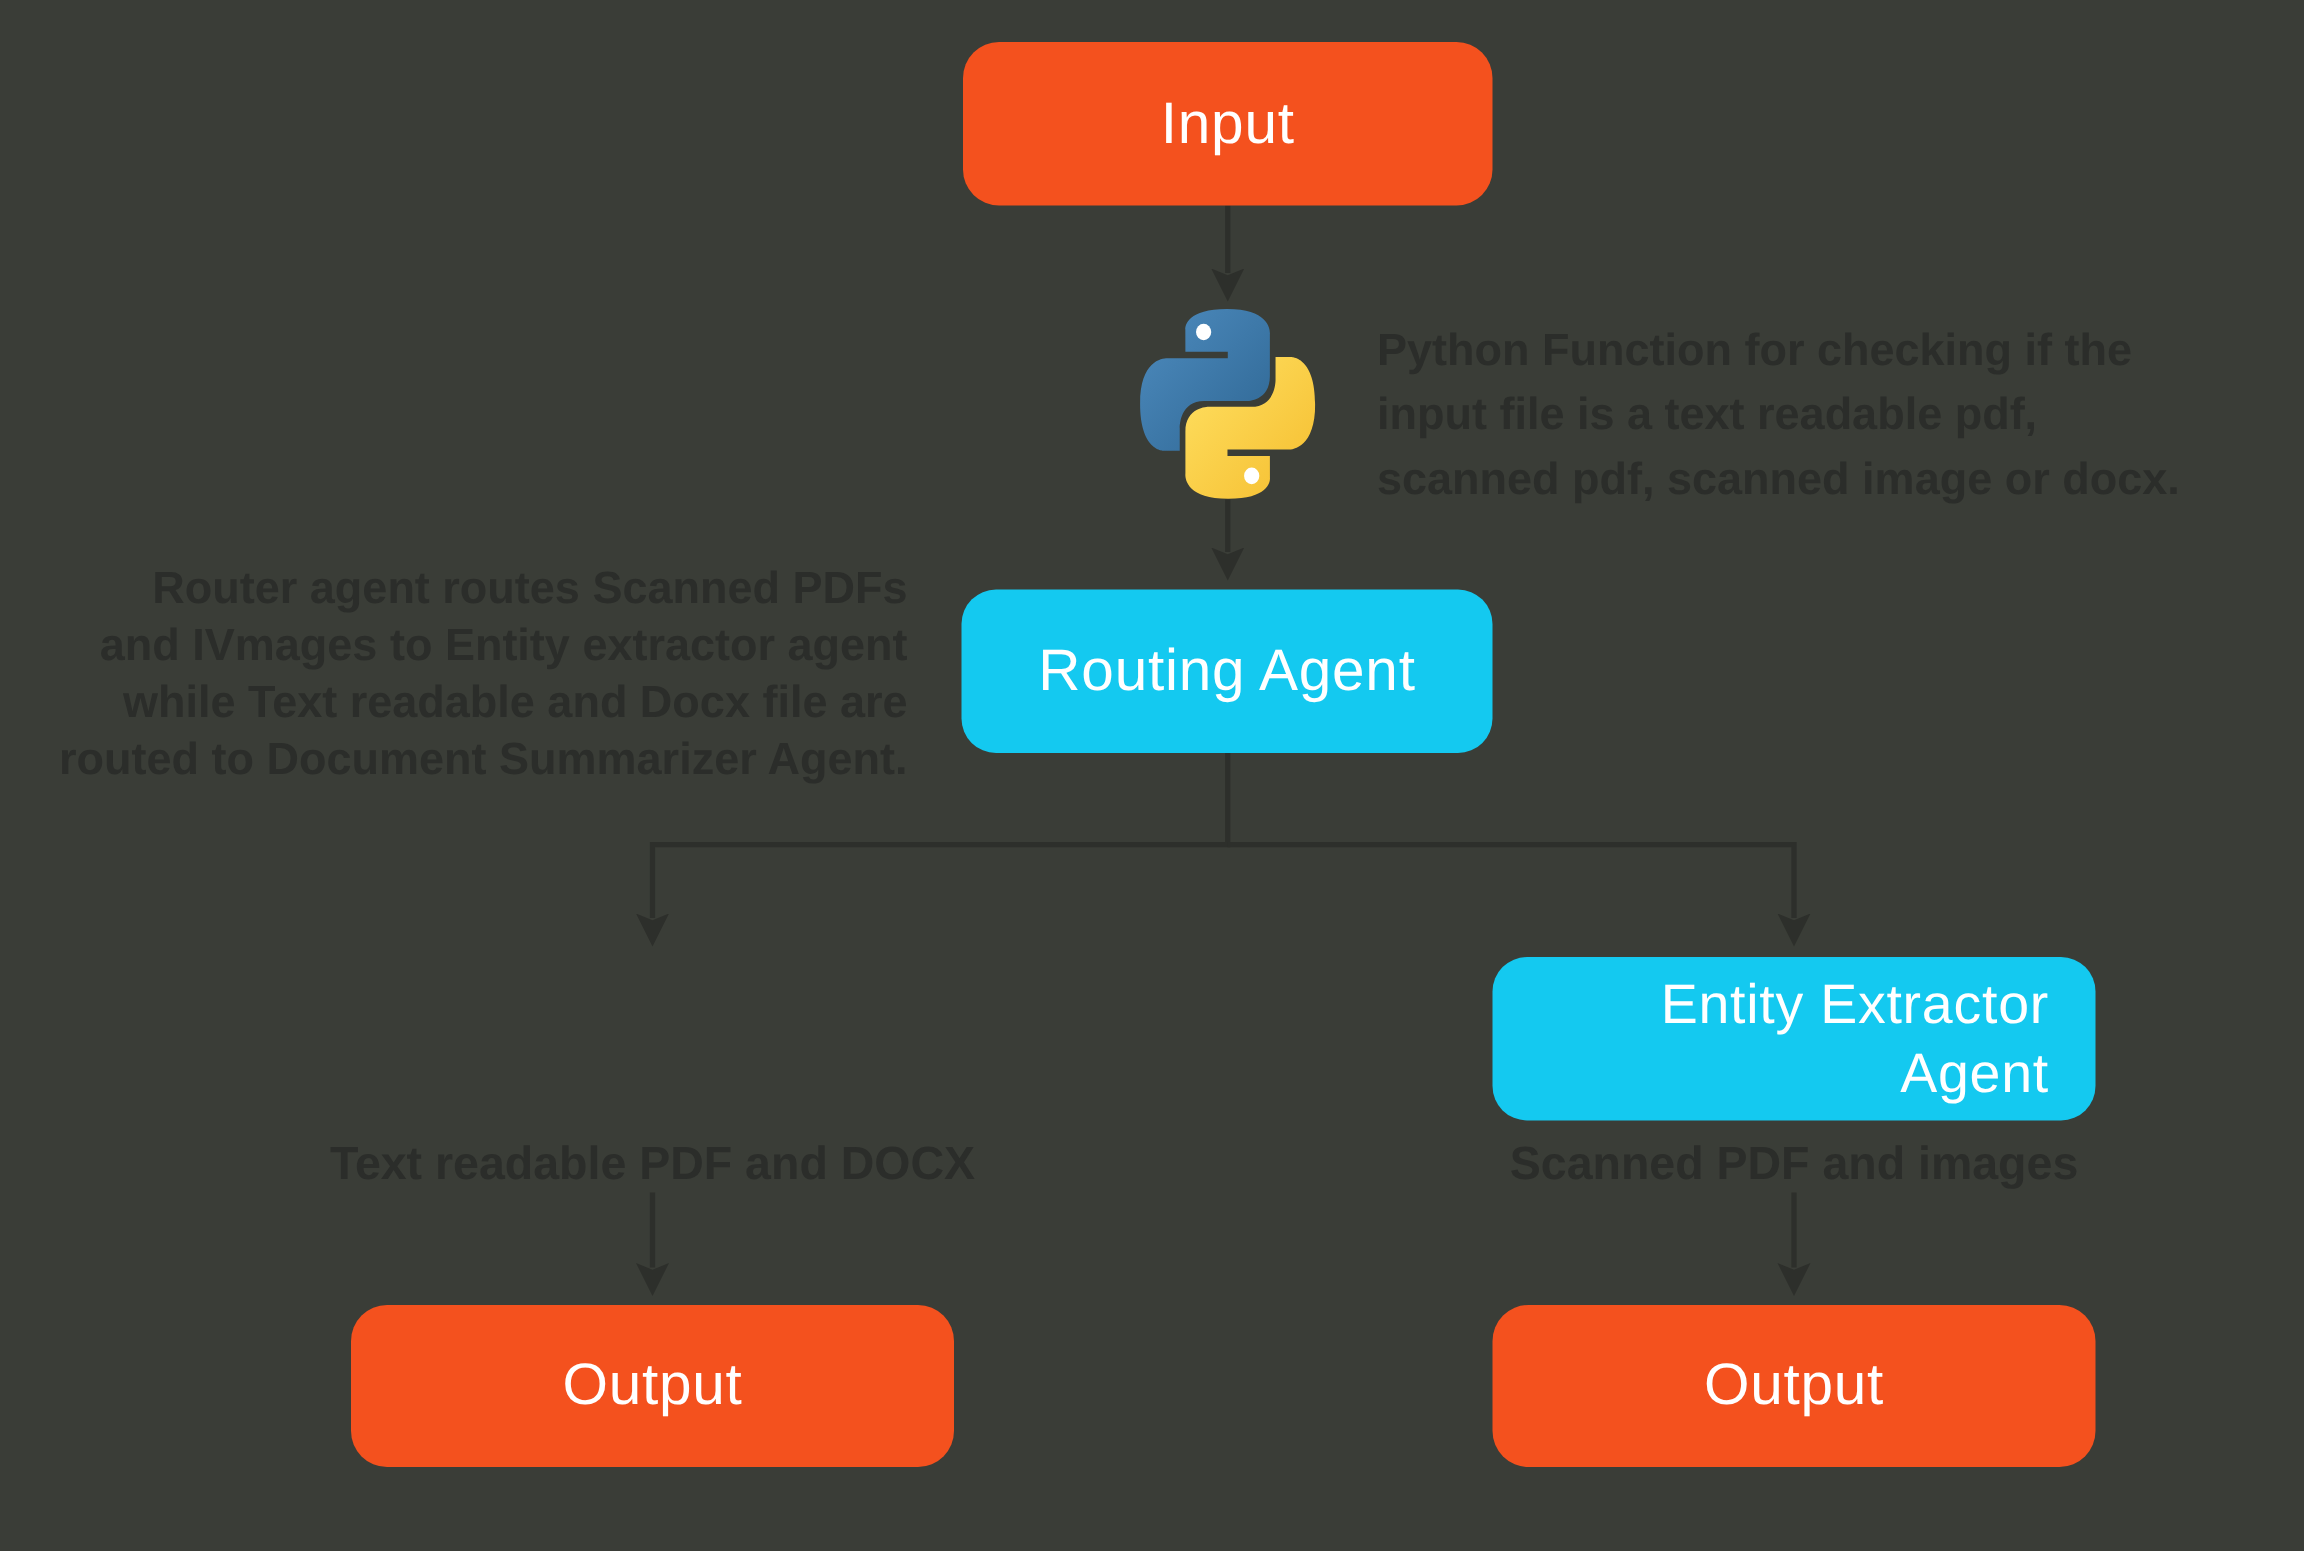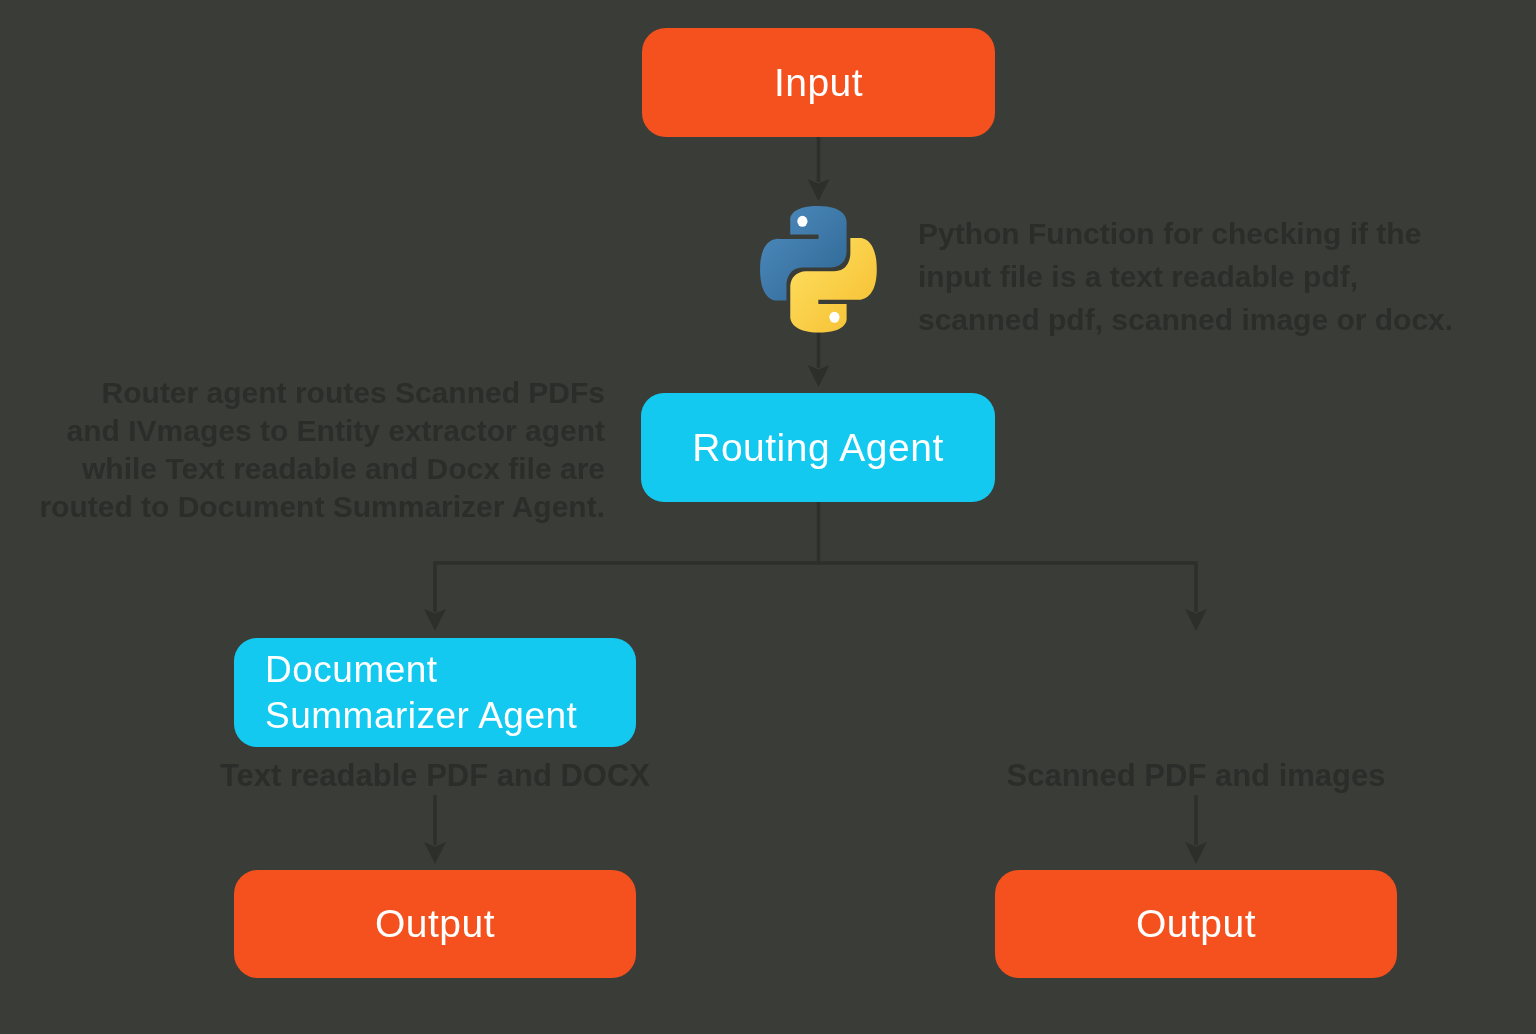--- a/index.html
+++ b/index.html
@@ -18,21 +18,21 @@
   .connector { fill: none; stroke: var(--connector, #2D2F2B); stroke-width: 3.5px; }
   .arrowhead { fill: var(--connector, #2D2F2B); stroke: none; }
 
   .node {
     position: absolute;
     display: flex;
     align-items: center;
     justify-content: center;
     border-radius: 24px;
     color: var(--node-text, #FFFFFF);
-    text-align: left;
+    text-align: right;
   }
   .node.io    { background: var(--io-node, #F4511E); }
   .node.agent { background: var(--agent-node, #14C9F0); border-radius: 23px; }
 
   .node-label { font-size: 39px; font-weight: 400; letter-spacing: 0.5px; }
   .node.two-line .node-label { font-size: 37px; line-height: 46px; max-width: 340px; }
 
   .annotation {
     position: absolute;
     color: var(--annotation-text, #2B2D2A);
@@ -104,24 +104,24 @@
     <div>Router agent routes Scanned PDFs</div>
     <div>and IVmages to Entity extractor agent</div>
     <div>while Text readable and Docx file are</div>
     <div>routed to Document Summarizer Agent.</div>
   </div>
 
   <div class="node agent" style="left:641px; top:393px; width:354px; height:109px;">
     <span class="node-label">Routing Agent</span>
   </div>
 
-  <div class="node agent two-line" style="left:234px; top:638px; width:402px; height:109px;">
-    <span class="node-label">Document Summarizer Agent</span>
+
+  <div class="node agent two-line" style="left:995px; top:638px; width:402px; height:109px;">
+    <span class="node-label">Entity Extractor Agent</span>
   </div>
-
 
   <div class="annotation center" style="left:135px; top:758px; width:600px;">Text readable PDF and DOCX</div>
 
   <div class="annotation center" style="left:896px; top:758px; width:600px;">Scanned PDF and images</div>
 
   <div class="node io" style="left:234px; top:870px; width:402px; height:108px;">
     <span class="node-label">Output</span>
   </div>
 
   <div class="node io" style="left:995px; top:870px; width:402px; height:108px;">

